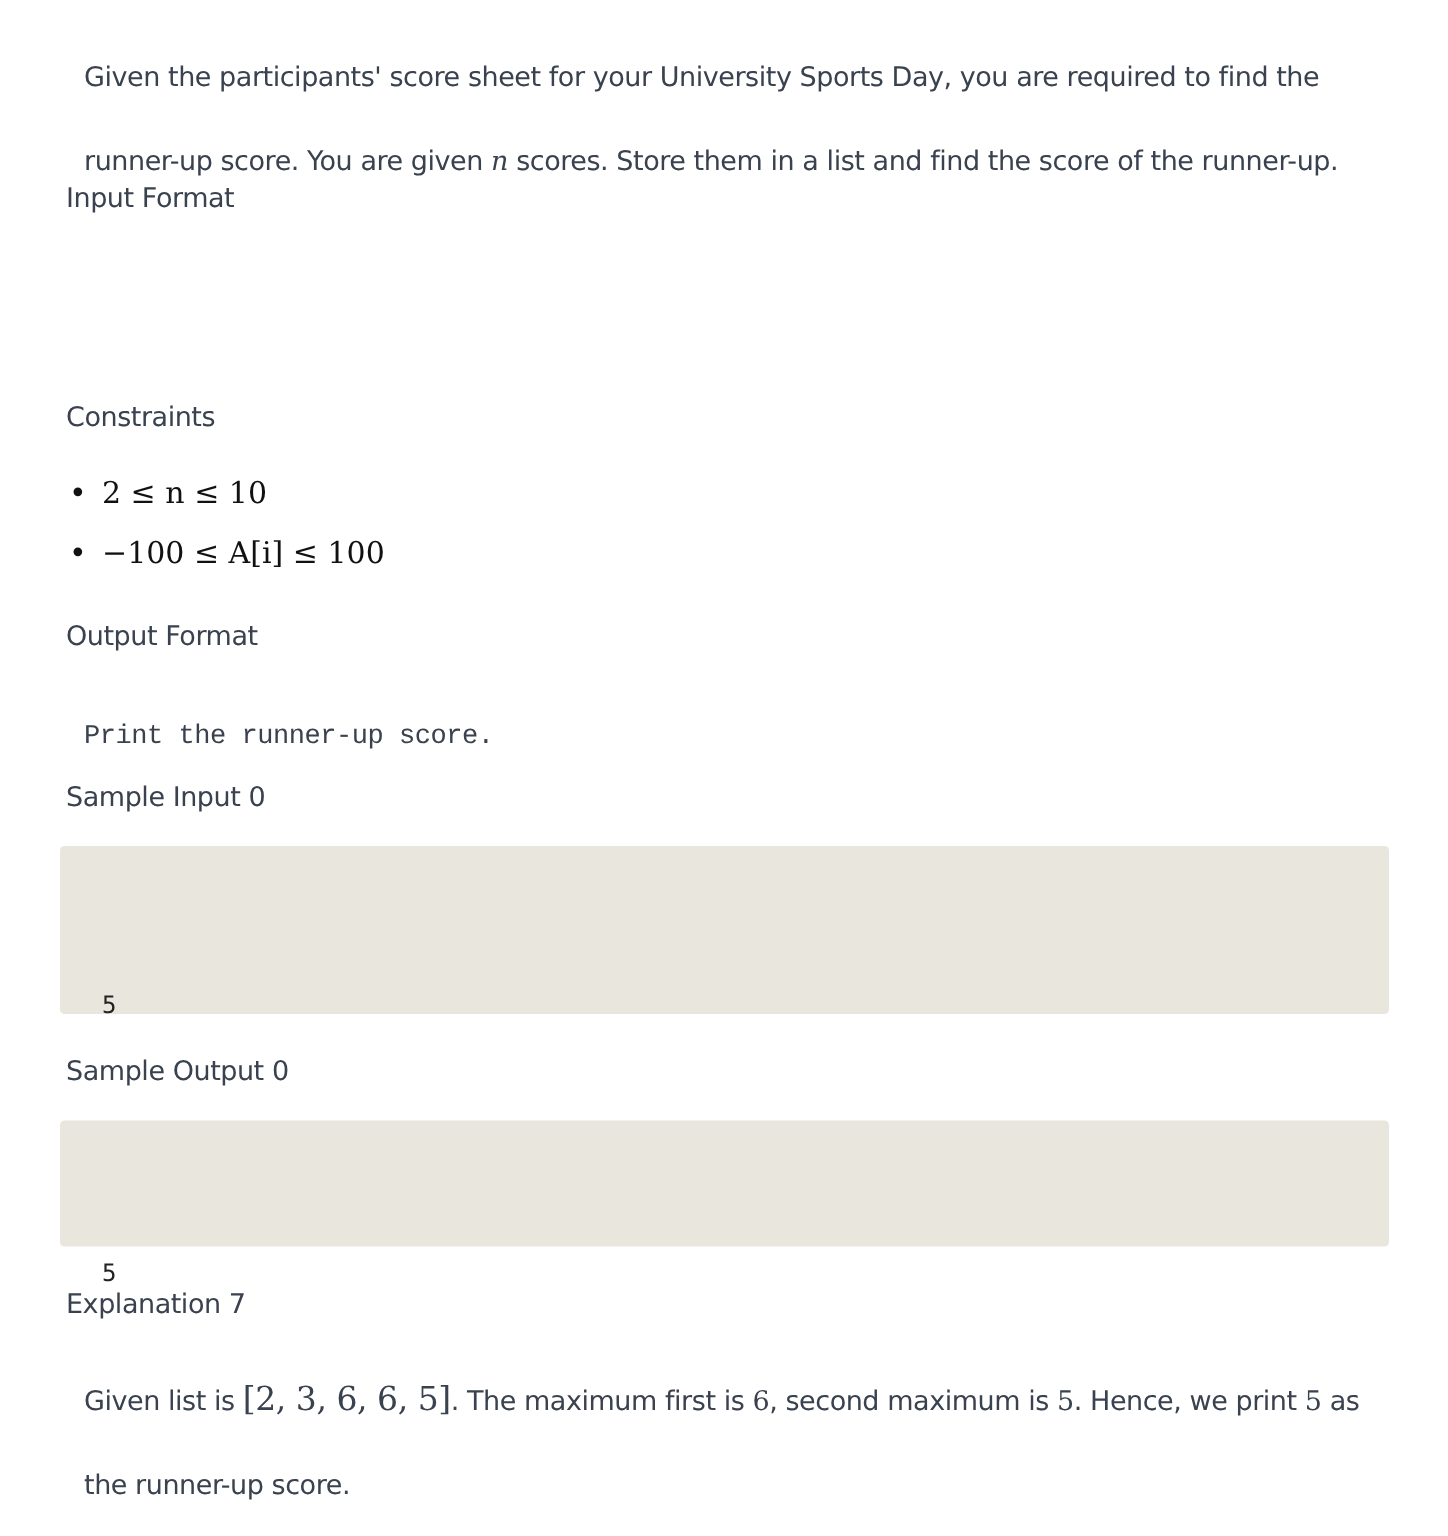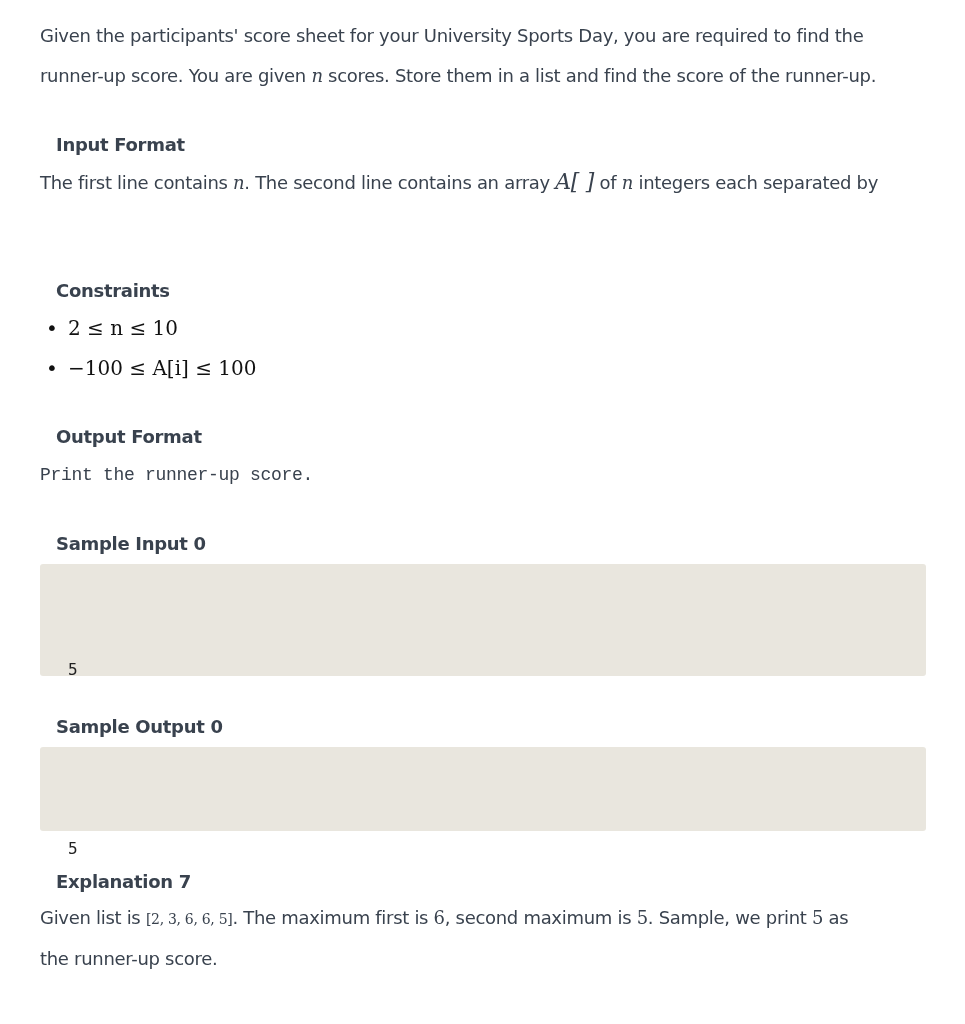--- a/index.html
+++ b/index.html
@@ -3,27 +3,27 @@
 <meta charset="utf-8">
 <style>
   html, body { margin: 0; padding: 0; background: #ffffff; }
   body {
     width: 965px; height: 1024px; overflow: hidden;
     font-family: "DejaVu Sans", sans-serif;
     color: #39424e;
   }
   .page { position: relative; padding: 0 39px 0 40px; }
   p.text {
-    font-size: 18px; line-height: 40px; margin: 0;
+    font-size: 18px; line-height: 40px; margin: 16px;
     letter-spacing: -0.3px; color: #39424e;
   }
   .math { font-family: "DejaVu Serif", serif; font-style: italic; }
   .mathr { font-family: "DejaVu Serif", serif; }
   h3.heading {
-    font-size: 18px; font-weight: bold; margin: 16px;
+    font-size: 18px; font-weight: normal; margin: 4px;
     letter-spacing: -0.3px; color: #39424e;
   }
   ul.constraints { list-style: none; margin: 0; padding: 0; }
   ul.constraints li {
     position: relative; padding-left: 28px;
     font-family: "DejaVu Serif", serif; font-size: 20px; line-height: 40px;
     color: #111;
   }
   ul.constraints li .bullet {
     position: absolute; left: 6px; top: 0; font-family: "DejaVu Sans", sans-serif;
@@ -40,21 +40,20 @@
 <div class="page">
 
   <div style="position:absolute; top:16px; left:40px; right:39px;">
     <p class="text"><span>Given the participants' score sheet for your University Sports Day, you are required to find the</span></p>
     <p class="text"><span>runner-up score. You are given </span><span class="math">n</span><span> scores. Store them in a list and find the score of the runner-up.</span></p>
   </div>
 
   <h3 class="heading" style="position:absolute; top:118px; left:40px;">Input Format</h3>
 
   <div style="position:absolute; top:162px; left:40px; right:39px;">
-    <p class="text"><span>The first line contains </span><span class="math">n</span><span>. The second line contains an array </span><span class="math" style="font-size:22px;">A[ ]</span><span> of </span><span class="math">n</span><span> integers each separated by</span></p>
   </div>
 
   <h3 class="heading" style="position:absolute; top:264px; left:40px;">Constraints</h3>
 
   <ul class="constraints" style="position:absolute; top:308px; left:40px;">
     <li><span class="bullet">•</span><span>2 ≤ n ≤ 10</span></li>
     <li><span class="bullet">•</span><span>−100 ≤ A[i] ≤ 100</span></li>
   </ul>
 
   <h3 class="heading" style="position:absolute; top:410px; left:40px;">Output Format</h3>
@@ -74,17 +73,17 @@
 
   <div class="codeblock" style="position:absolute; top:747px; left:40px; width:886px; height:84px;">
     <div style="position:absolute; top:29px; left:28px; line-height:29px;">
       <div>5</div>
     </div>
   </div>
 
   <h3 class="heading" style="position:absolute; top:855px; left:40px;">Explanation 7</h3>
 
   <div style="position:absolute; top:898px; left:40px; right:39px;">
-    <p class="text"><span>Given list is </span><span class="mathr" style="font-size:14px;">[2, 3, 6, 6, 5]</span><span>. The maximum first is </span><span class="mathr">6</span><span>, second maximum is </span><span class="mathr">5</span><span>. Sample, we print </span><span class="mathr">5</span><span> as</span></p>
+    <p class="text"><span>Given list is </span><span class="mathr" style="font-size:22px;">[2, 3, 6, 6, 5]</span><span>. The maximum first is </span><span class="mathr">6</span><span>, second maximum is </span><span class="mathr">5</span><span>. Hence, we print </span><span class="mathr">5</span><span> as</span></p>
     <p class="text"><span>the runner-up score.</span></p>
   </div>
 
 </div>
 
 </body></html>

